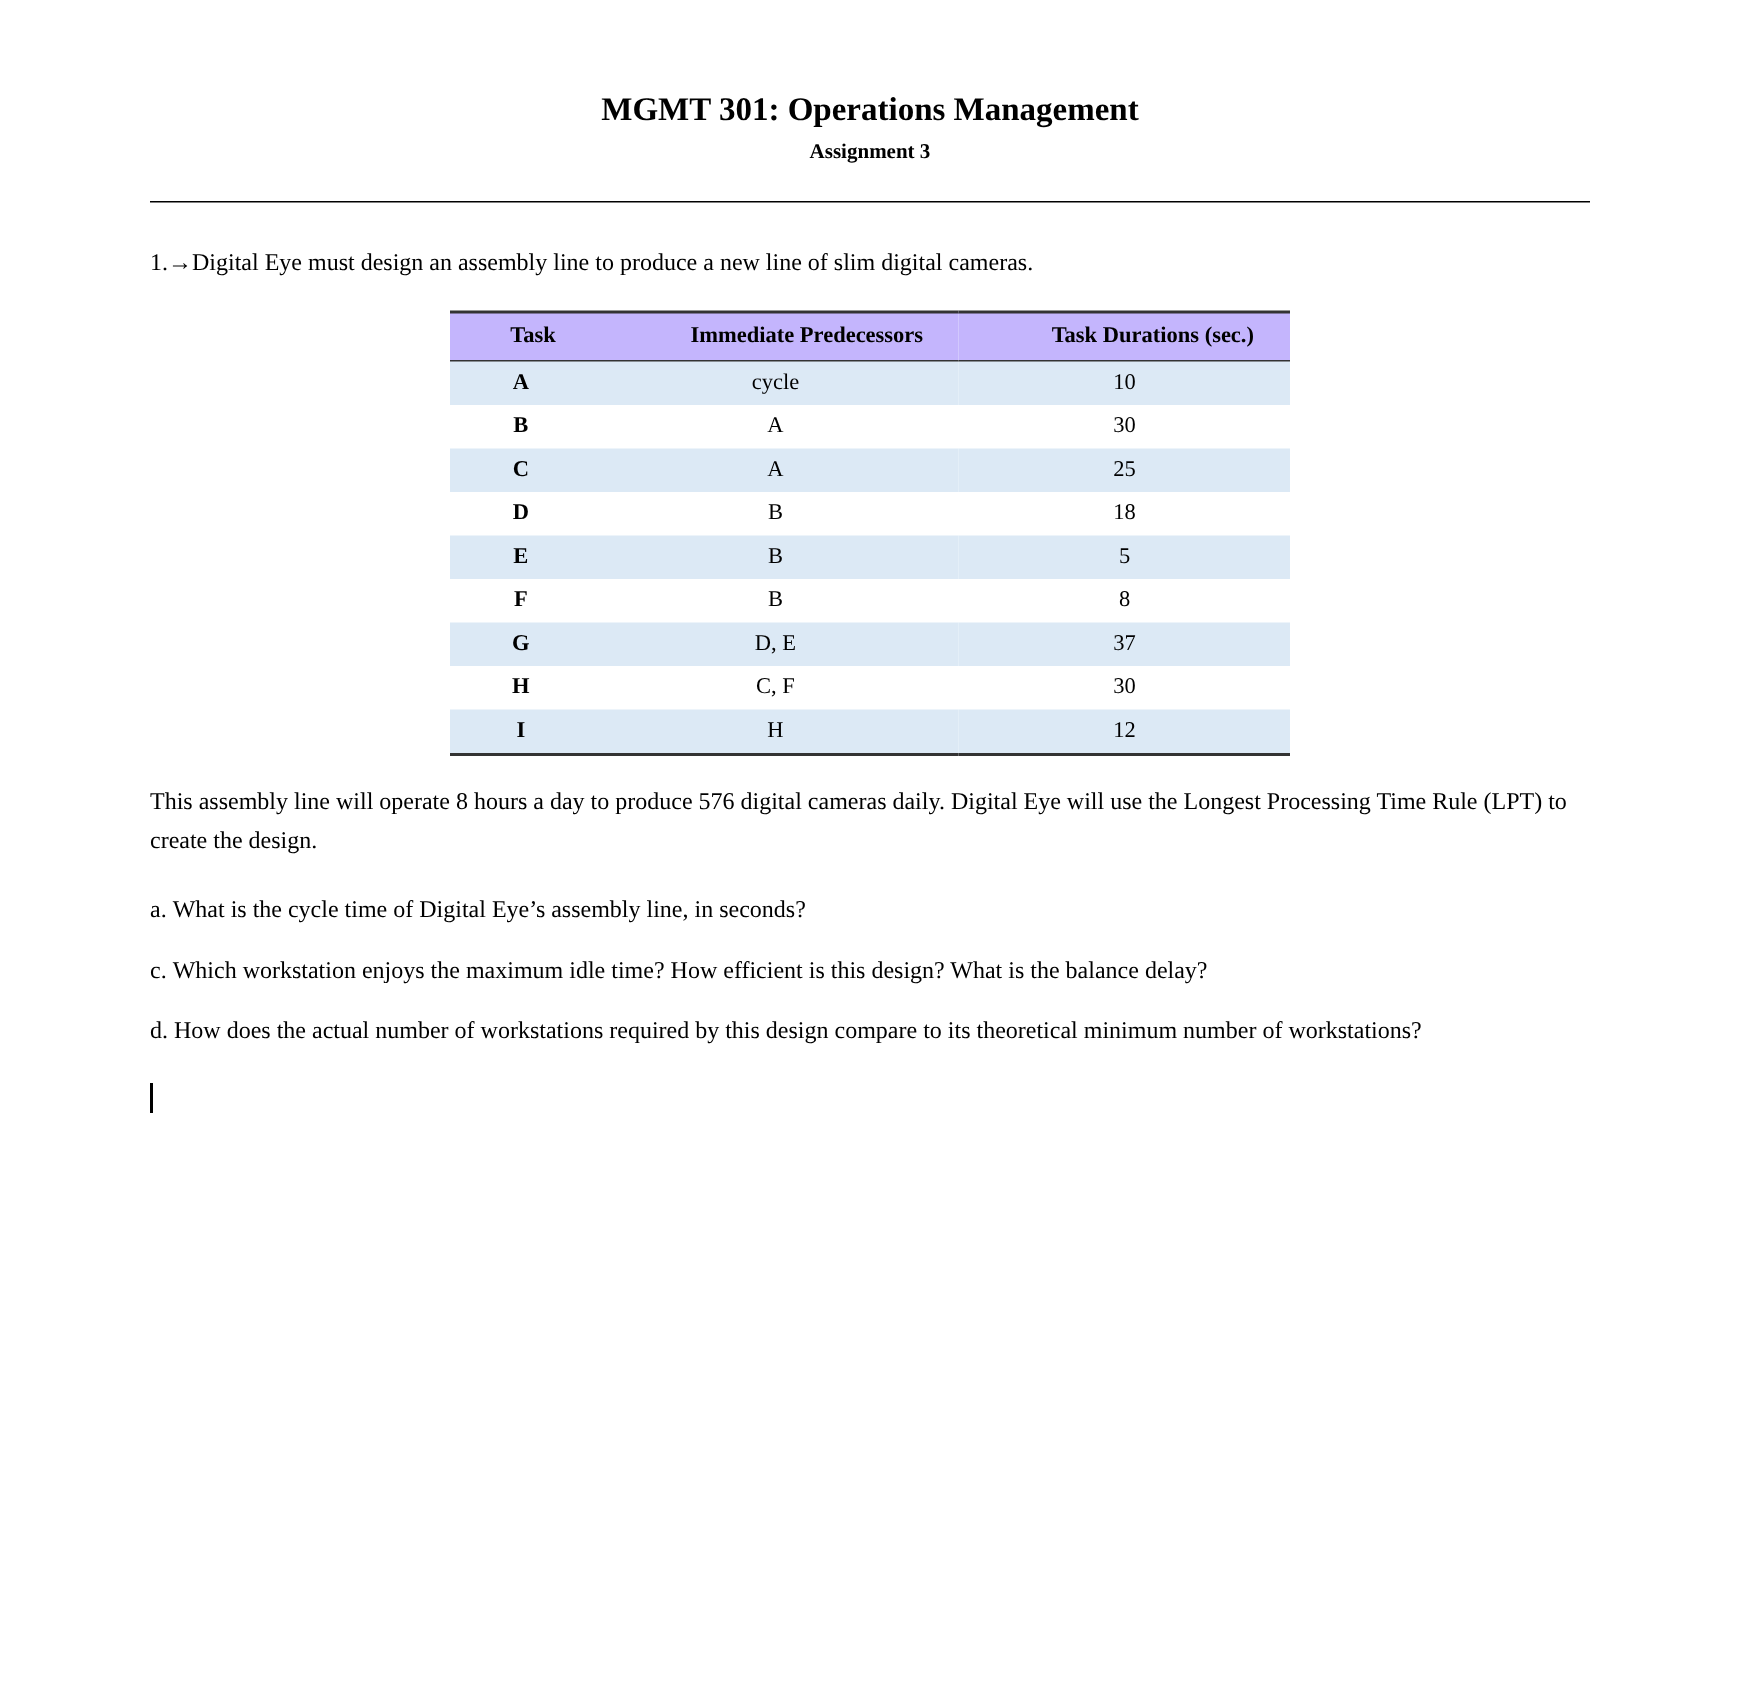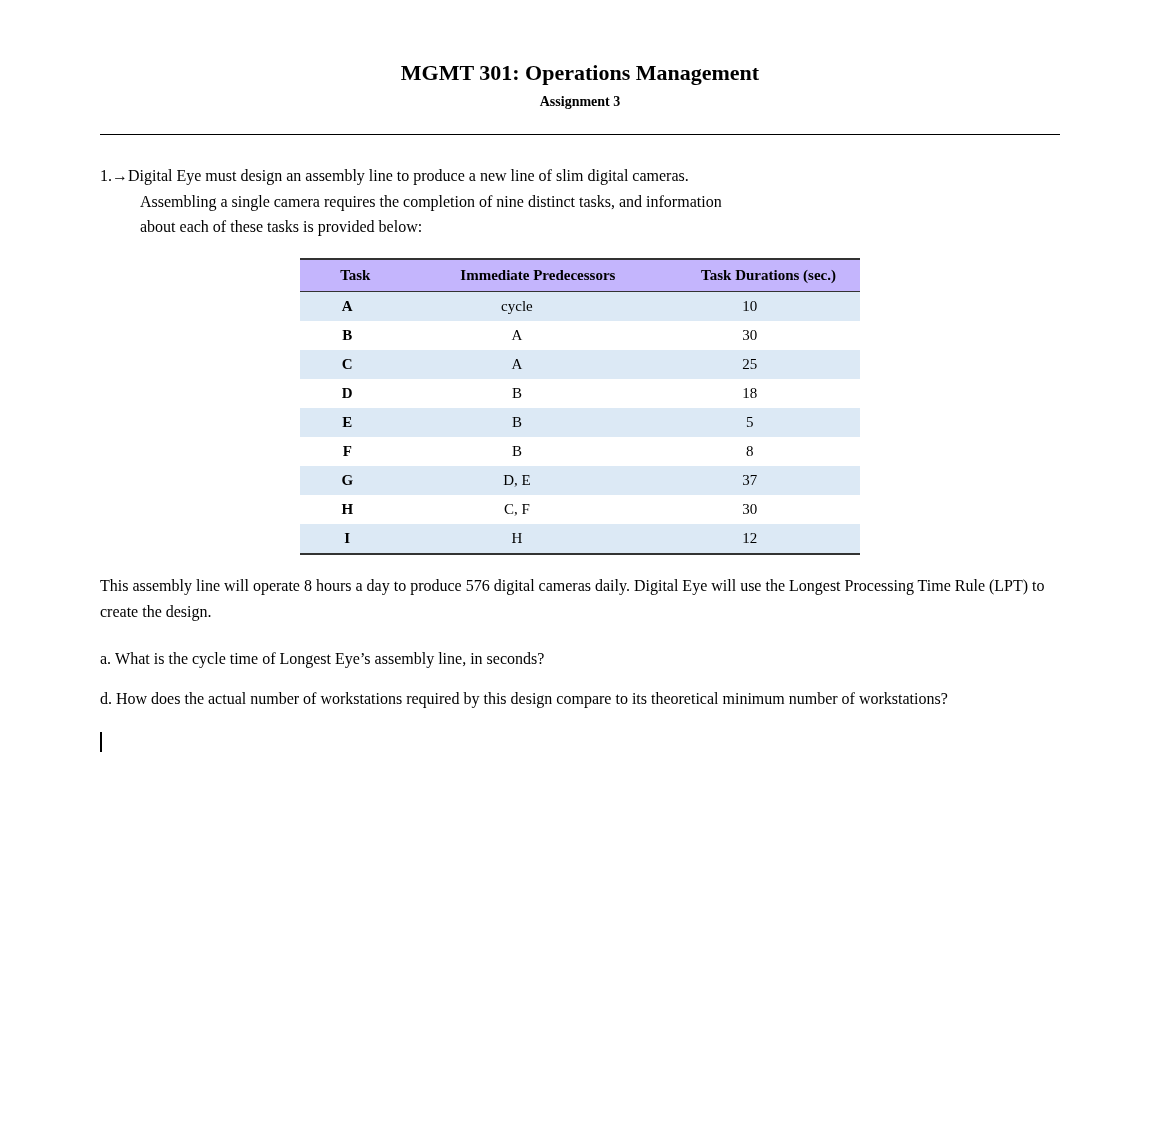--- a/index.html
+++ b/index.html
@@ -119,24 +119,20 @@
 <h1 class="page-title">MGMT 301: Operations Management</h1>
 
 <h2 class="assignment-title">Assignment 3</h2>
 
 <hr class="divider">
 
 <div class="question-block">
 
   <p class="question-text">
     <span>1.</span><span>→</span><span>Digital Eye must design an assembly line to produce a new line of slim digital cameras.</span><br>
-    <span class="indent-block" style="display:block; padding-left:40px;">
-      <span>Assembling a single camera requires the completion of nine distinct tasks, and information</span><br>
-      <span>about each of these tasks is provided below:</span>
-    </span>
   </p>
 
   <table class="task-table">
     <thead>
       <tr>
         <th>Task</th>
         <th>Immediate Predecessors</th>
         <th>Task Durations (sec.)</th>
       </tr>
     </thead>
@@ -185,19 +181,20 @@
           <td><b>I</b></td>
           <td>H</td>
           <td>12</td>
         </tr>
       </tbody>
   </table>
 
   <p class="paragraph-text">This assembly line will operate 8 hours a day to produce 576 digital cameras daily. Digital Eye will use the Longest Processing Time Rule (LPT) to create the design.</p>
 
   <ul class="sub-questions-list">
-  <li><span style="margin-right:4px;">a.</span><span>What is the cycle time of Longest Eye’s assembly line, in seconds?</span></li>
+  <li><span style="margin-right:4px;">a.</span><span>What is the cycle time of Digital Eye’s assembly line, in seconds?</span></li>
+      <li><span style="margin-right:4px;">c.</span><span>Which workstation enjoys the maximum idle time? How efficient is this design? What is the balance delay?</span></li>
       <li><span style="margin-right:4px;">d.</span><span>How does the actual number of workstations required by this design compare to its theoretical minimum number of workstations?</span></li>
     </ul>
 
 </div>
 
 <span class="bottom-cursor"></span>
 
 </body></html>

